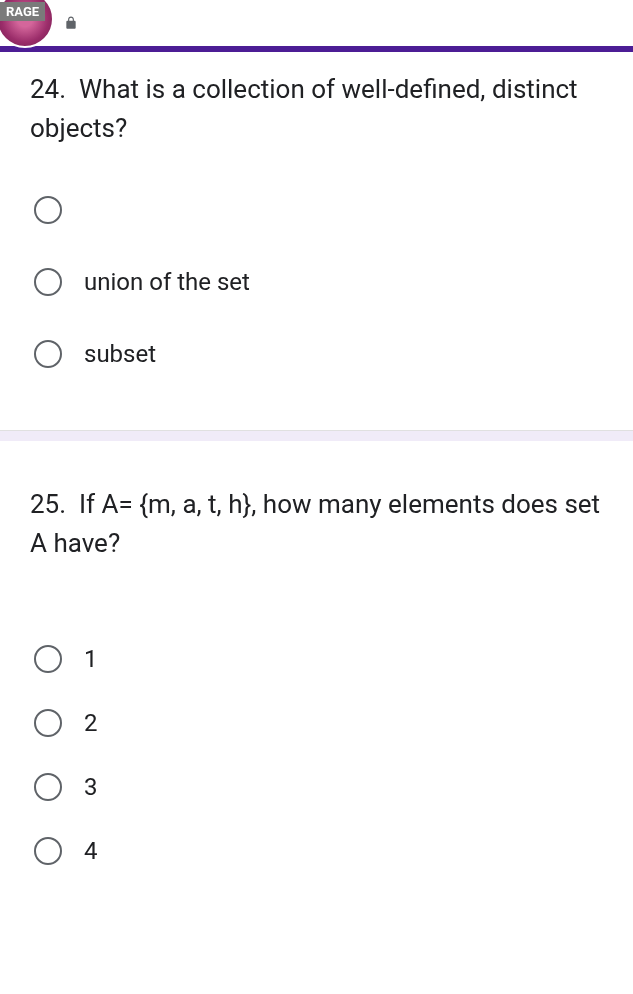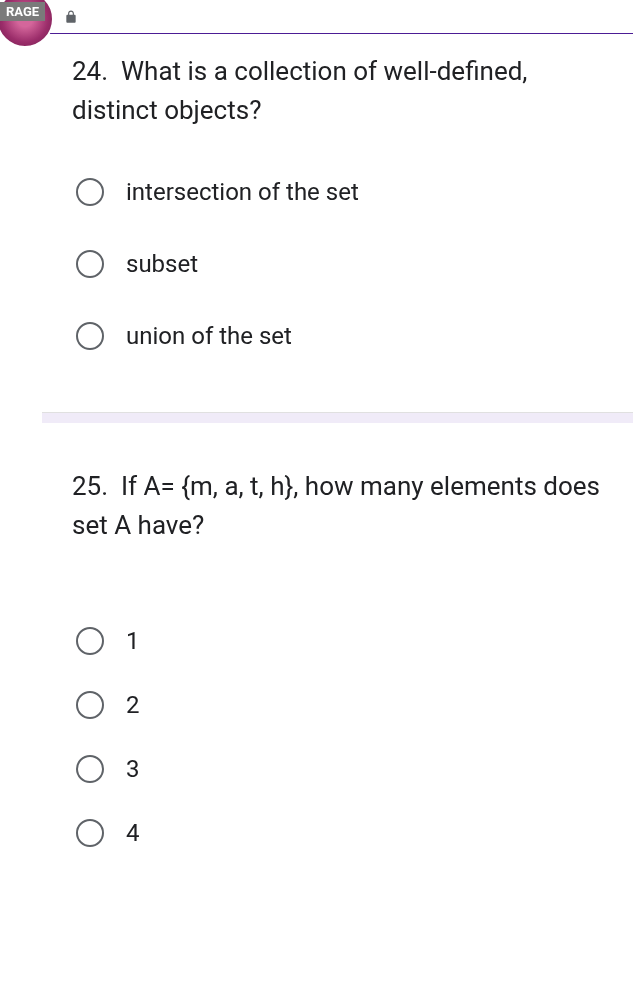--- a/index.html
+++ b/index.html
@@ -10,22 +10,22 @@
     body {
       font-family: -apple-system, BlinkMacSystemFont, 'Segoe UI', Roboto, Arial, sans-serif;
       background: #fff;
       width: 633px;
       color: #202124;
     }
     .url-bar {
       display: flex;
       align-items: center;
       padding: 4px 8px;
-      border-bottom: 1px solid #4c1d95;
-      height: 34px;
+      border-bottom: 6px solid #4c1d95;
+      height: 52px;
       position: relative;
     }
     .tab-label {
       background: #7a7a7a;
       color: #fff;
       font-size: 13px;
       font-weight: 700;
       padding: 2px 6px;
       position: absolute;
       left: 0;
@@ -51,21 +51,20 @@
       align-items: center;
     }
     .url-text {
       color: #5f6368;
       font-size: 19px;
       font-weight: 400;
     }
     .question-card {
       padding: 18px 30px 30px 30px;
       border-bottom: 1px solid #e0e0e0;
-      margin-left: 42px;
     }
     .question-card.second {
       padding-top: 44px;
       border-top: 10px solid #f0ebf8;
       border-bottom: none;
       padding-bottom: 40px;
     }
     .question-text {
       font-size: 26px;
       line-height: 1.5;
@@ -111,29 +110,28 @@
     </svg>
   </span>
 </div>
 
 <div class="question-card">
   <div class="question-text">
     <span>24.</span>&nbsp;&nbsp;<span>What is a collection of well-defined, distinct objects?</span>
   </div>
   <div class="option-row">
     <div class="radio-circle"></div>
-    <span class="option-label">intersection of the set</span>
+  </div>
+  <div class="option-row">
+    <div class="radio-circle"></div>
+    <span class="option-label">union of the set</span>
   </div>
   <div class="option-row">
     <div class="radio-circle"></div>
     <span class="option-label">subset</span>
-  </div>
-  <div class="option-row">
-    <div class="radio-circle"></div>
-    <span class="option-label">union of the set</span>
   </div>
 </div>
 
 <div class="question-card second">
   <div class="question-text second">
     <span>25.</span>&nbsp;&nbsp;<span>If A= {m, a, t, h}, how many elements does set A have?</span>
   </div>
   <div class="option-row tight">
     <div class="radio-circle"></div>
     <span class="option-label">1</span>

